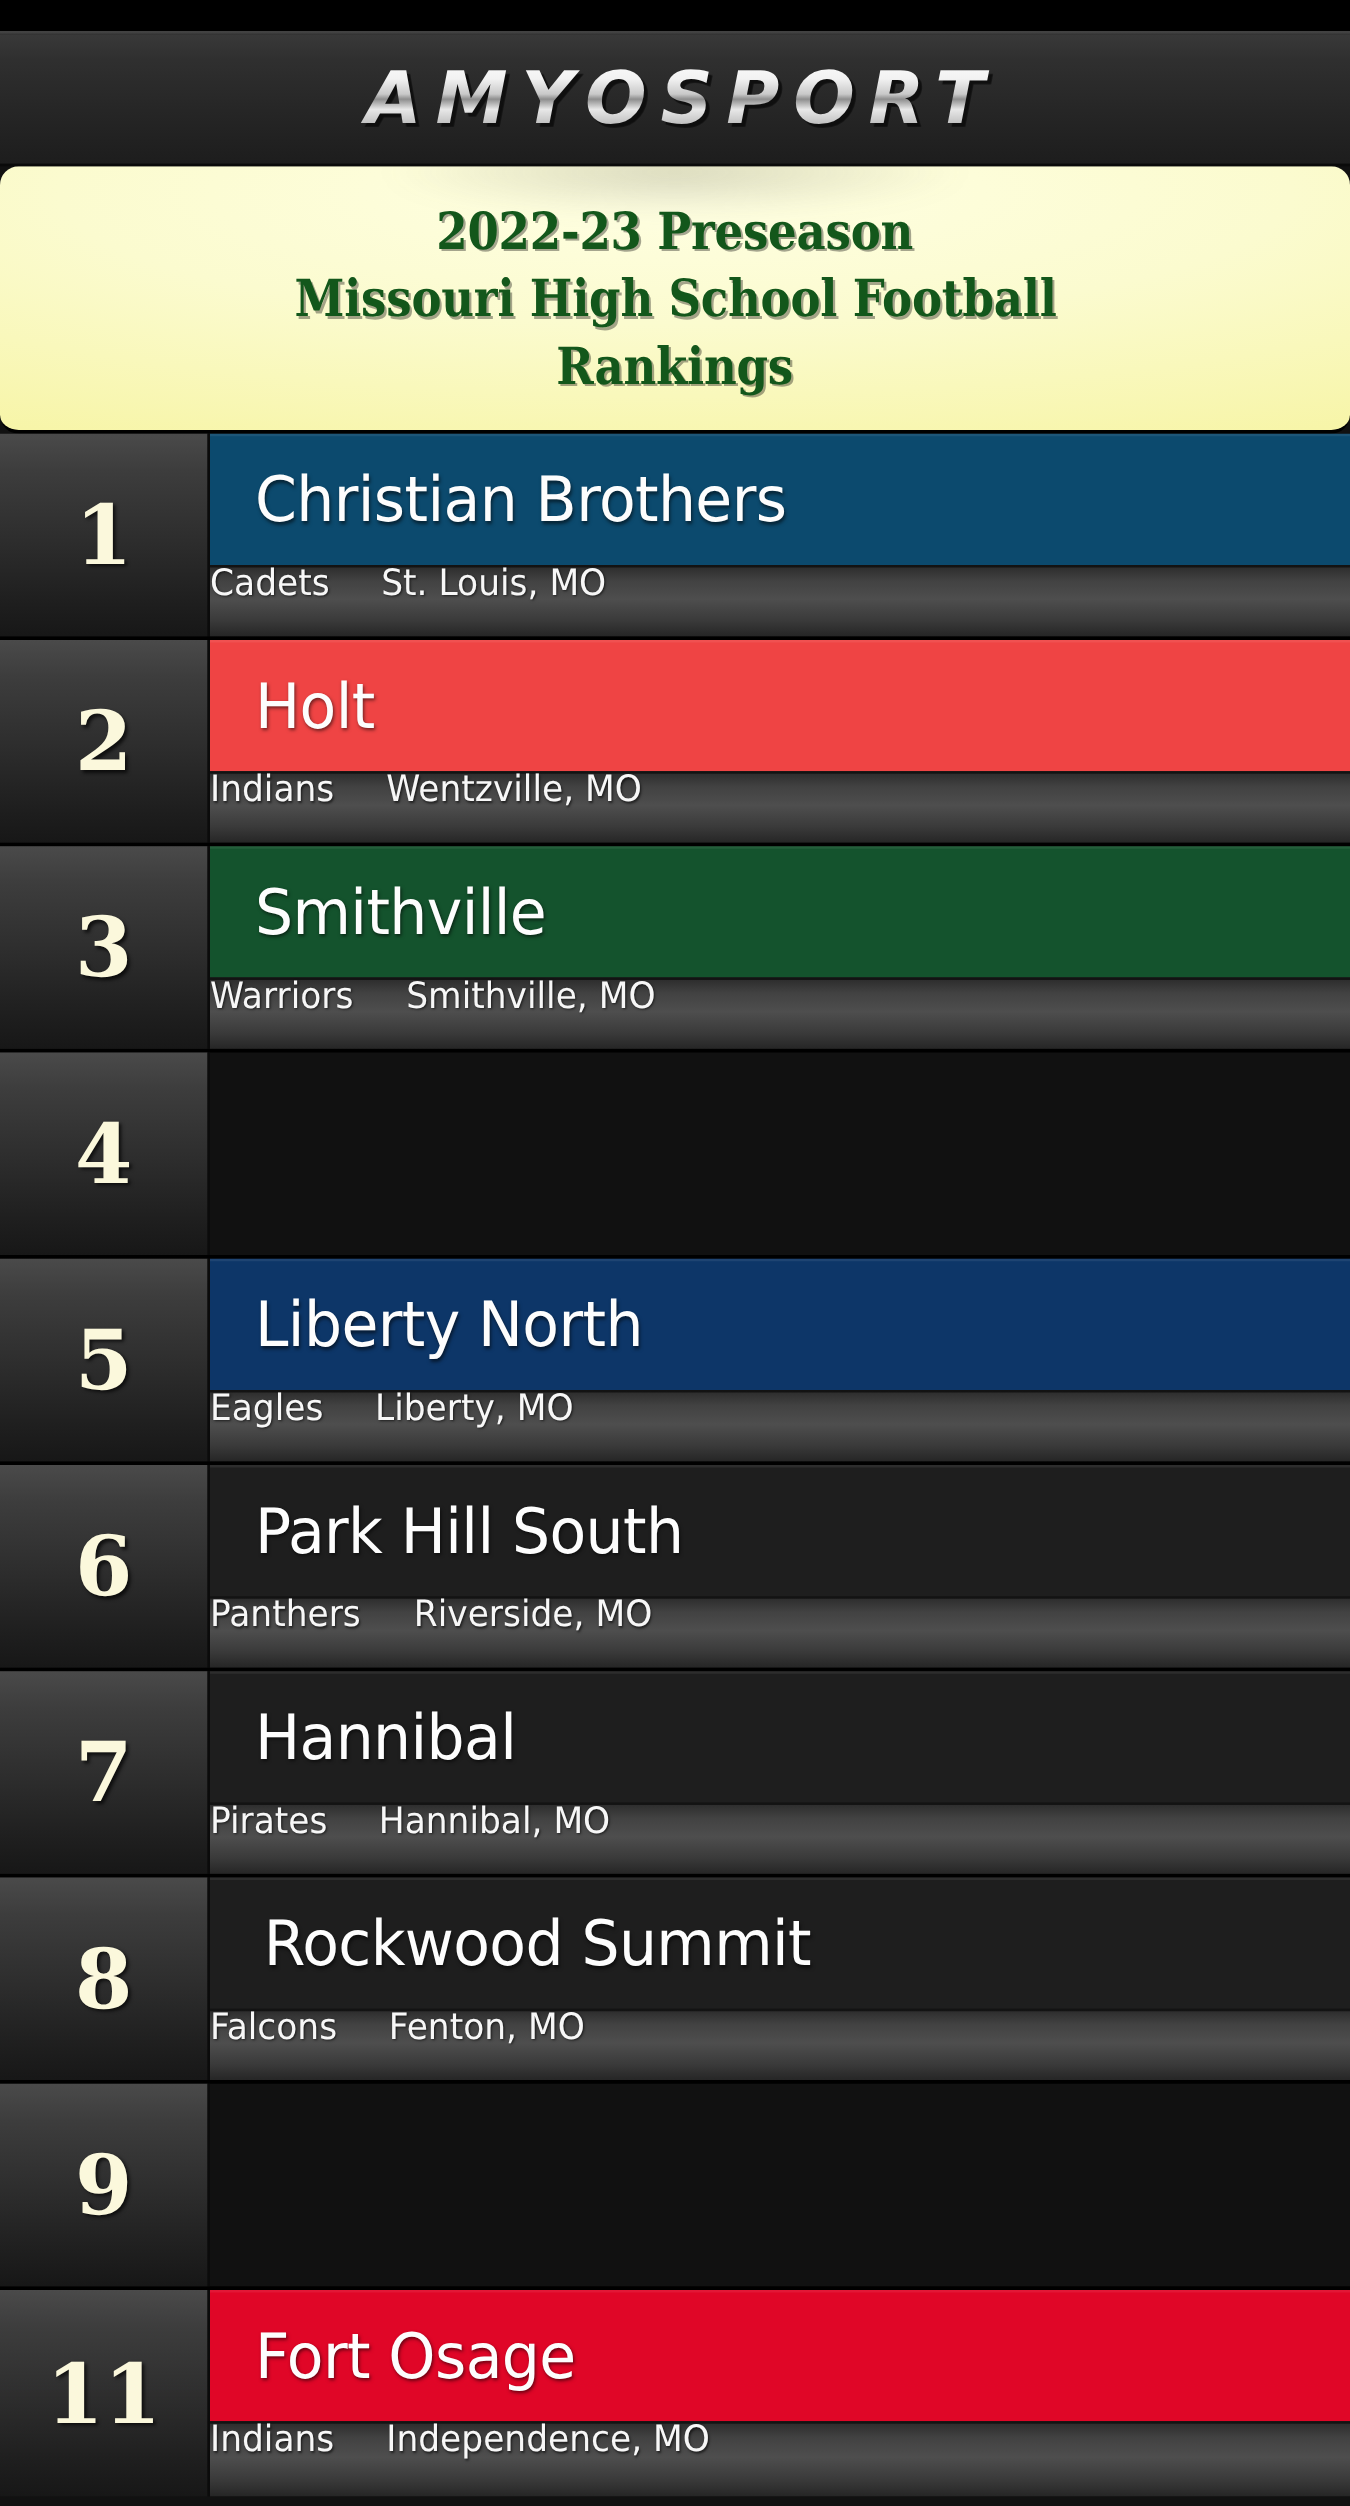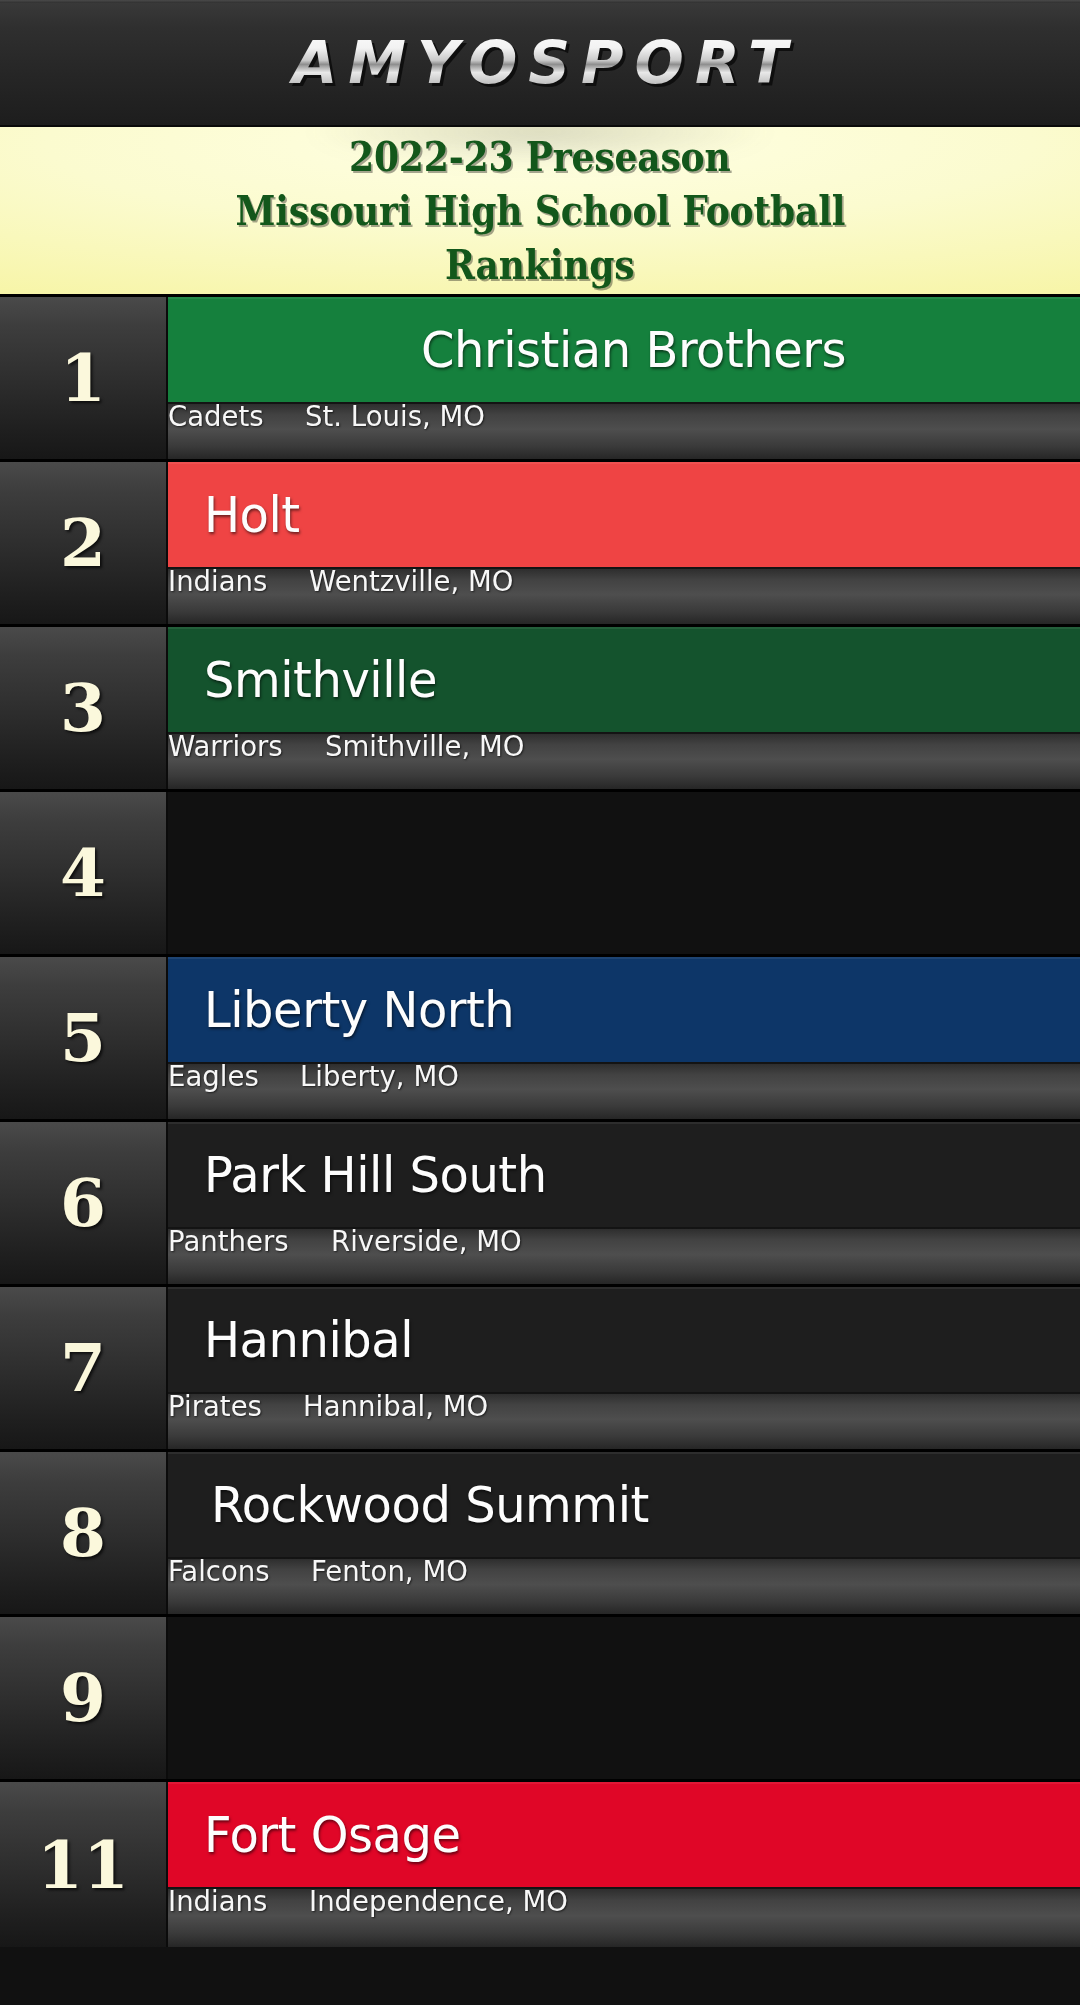--- a/index.html
+++ b/index.html
@@ -14,28 +14,29 @@
 
   #app {
     width: 1080px;
     height: 2005px;
     position: relative;
     background: #111;
   }
 
   
   .brand-bar {
-    height: 127px;
+    height: 108px;
     width: 100%;
     background: linear-gradient(180deg, #3a3a3a 0%, #2f2f2f 22%, #262626 60%, #1d1d1d 100%);
     display: flex;
     align-items: center;
     justify-content: center;
     position: relative;
     border-bottom: 2px solid #0a0a0a;
+    margin-top: 25px;
   }
   .brand-bar::before {
     content: "";
     position: absolute;
     left: 0; right: 0; top: 0;
     height: 3px;
     background: linear-gradient(180deg, #4a4a4a, #303030);
   }
   .brand-text {
     font-family: "DejaVu Sans", sans-serif;
@@ -50,31 +51,32 @@
     background-clip: text;
     color: transparent;
     -webkit-text-fill-color: transparent;
     text-shadow: 0 0 0 rgba(0,0,0,0);
     filter: drop-shadow(3px 3px 0px rgba(10,10,10,0.85));
     padding-left: 11px;
   }
 
   
   .title-block {
-    height: 170px;
+    height: 214px;
     width: 100%;
     background:
       radial-gradient(120% 130% at 50% 10%, #ffffe3 0%, #fbfbcf 38%, #f7f5a8 80%, #f2ef95 100%);
     display: flex;
     flex-direction: column;
     align-items: center;
     justify-content: center;
     position: relative;
     border-bottom: 3px solid #000;
     overflow: hidden;
+    border-radius: 15px;
   }
   .title-block::after {
     content:"";
     position:absolute; left:28%; top:-30px; width:44%; height:70px;
     background: radial-gradient(ellipse at center, rgba(80,80,60,0.22), rgba(80,80,60,0) 70%);
     filter: blur(9px);
   }
   .title-line {
     font-family: "DejaVu Serif", serif;
     font-weight: bold;
@@ -191,21 +193,21 @@
     <div class="title-line">Missouri High School Football</div>
     <div class="title-line">Rankings</div>
   </div>
 
   <div class="rank-list">
       <div class="rank-row">
         <div class="rank-num-cell">
           <div class="rank-num">1</div>
         </div>
         <div class="rank-right">
-          <div class="team-band" style="background: #15803d; justify-content: center;">
+          <div class="team-band" style="background: #0c4a6e;">
             <div class="team-name">Christian Brothers</div>
           </div>
           <div class="meta-band">
             <span class="meta-text">Cadets</span>
             <span class="meta-text">St. Louis, MO</span>
           </div>
         </div>
       </div>
       <div class="rank-row">
         <div class="rank-num-cell">

